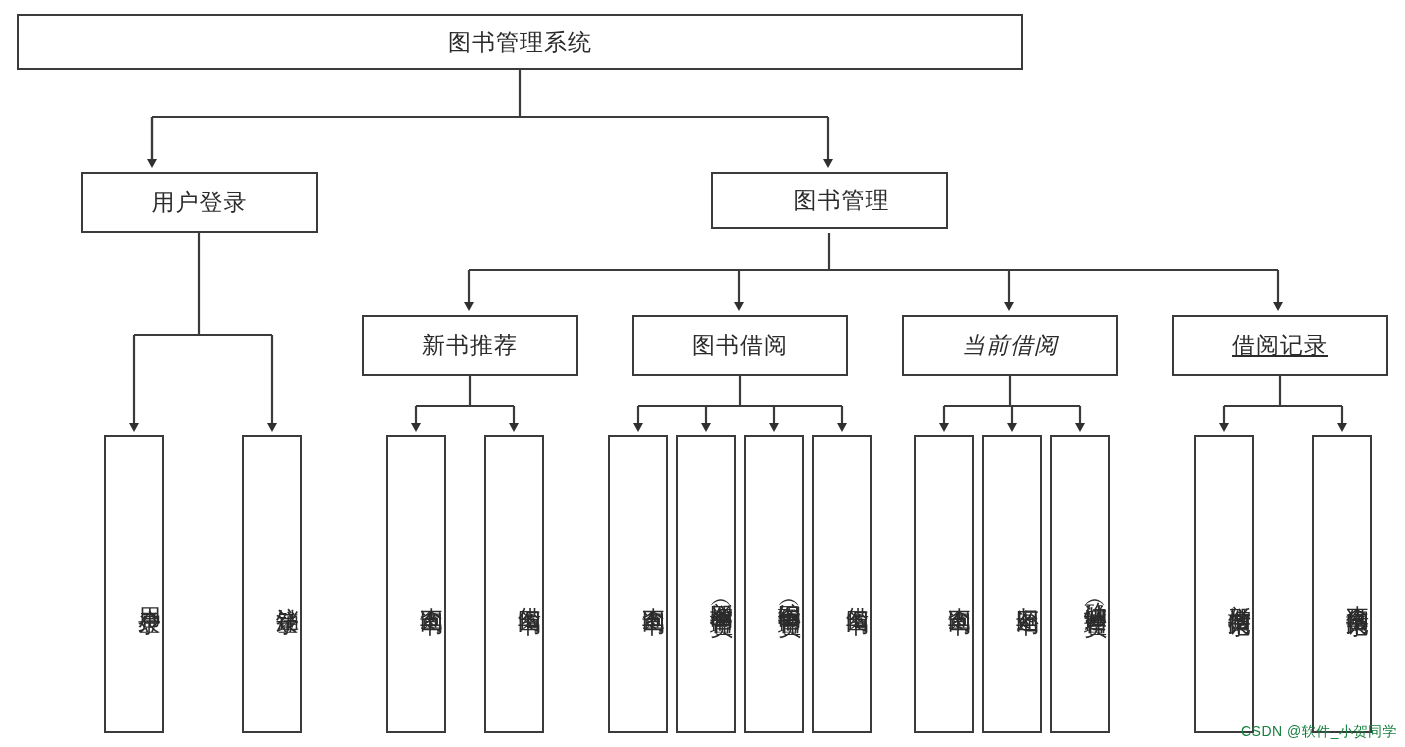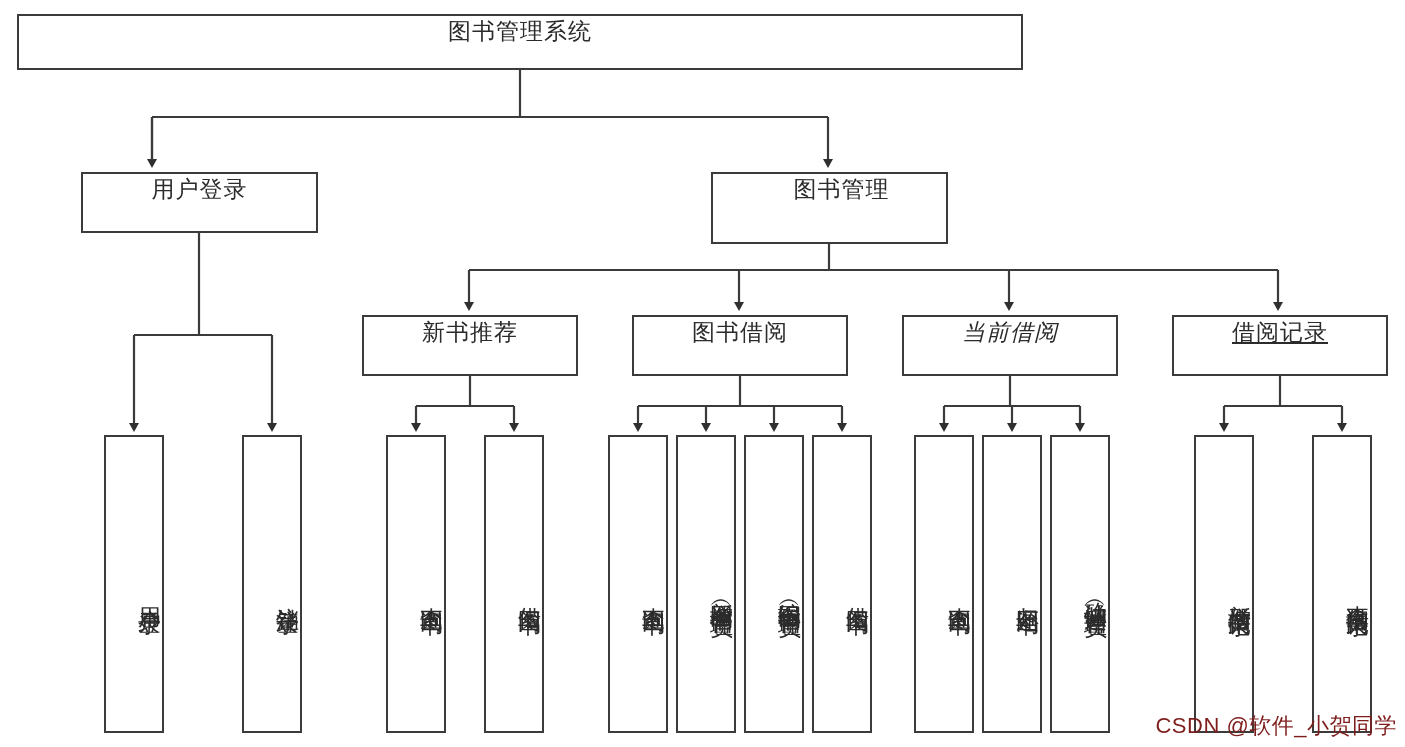--- a/index.html
+++ b/index.html
@@ -23,21 +23,21 @@
     top: 0;
     width: 1405px;
     height: 747px;
   }
   .node {
     position: absolute;
     box-sizing: border-box;
     border: 2px solid #3b3b3b;
     background: #ffffff;
     display: flex;
-    align-items: flex-start;
+    align-items: center;
     justify-content: center;
     color: #2b2b2b;
     text-align: center;
   }
   .node.horiz {
     font-size: 23px;
     letter-spacing: 1px;
   }
   .node.vert {
     writing-mode: vertical-rl;
@@ -52,22 +52,22 @@
   .node.vert .vtext {
     writing-mode: vertical-rl;
     text-orientation: upright;
     white-space: normal;
     display: block;
   }
   #watermark {
     position: absolute;
     right: 8px;
     bottom: 6px;
-    font-size: 22px;
-    color: #7f1d1d;
+    font-size: 14px;
+    color: #15803d;
     white-space: nowrap;
     letter-spacing: 0.5px;
   }
 </style>
 </head>
 <body>
 
 <div id="canvas">
 
   <svg id="wires" viewBox="0 0 1405 747" xmlns="http://www.w3.org/2000/svg">
@@ -121,21 +121,21 @@
     </g>
   </svg>
 
   <div class="node horiz" style="left:17px;top:14px;width:1006px;height:56px;">
     <span>图书管理系统</span>
   </div>
 
   <div class="node horiz" style="left:81px;top:172px;width:237px;height:61px;">
     <span>用户登录</span>
   </div>
-  <div class="node horiz" style="left:711px;top:172px;width:237px;height:72px;padding-left:24px;">
+  <div class="node horiz" style="left:711px;top:172px;width:237px;height:57px;padding-left:24px;">
     <span>图书管理</span>
   </div>
 
   <div class="node horiz" style="left:632px;top:315px;width:216px;height:61px;">
     <span>图书借阅</span>
   </div>
   <div class="node horiz" style="left:362px;top:315px;width:216px;height:61px;">
     <span>新书推荐</span>
   </div>
   <div class="node horiz" style="left:902px;top:315px;width:216px;height:61px;font-style:italic;">

